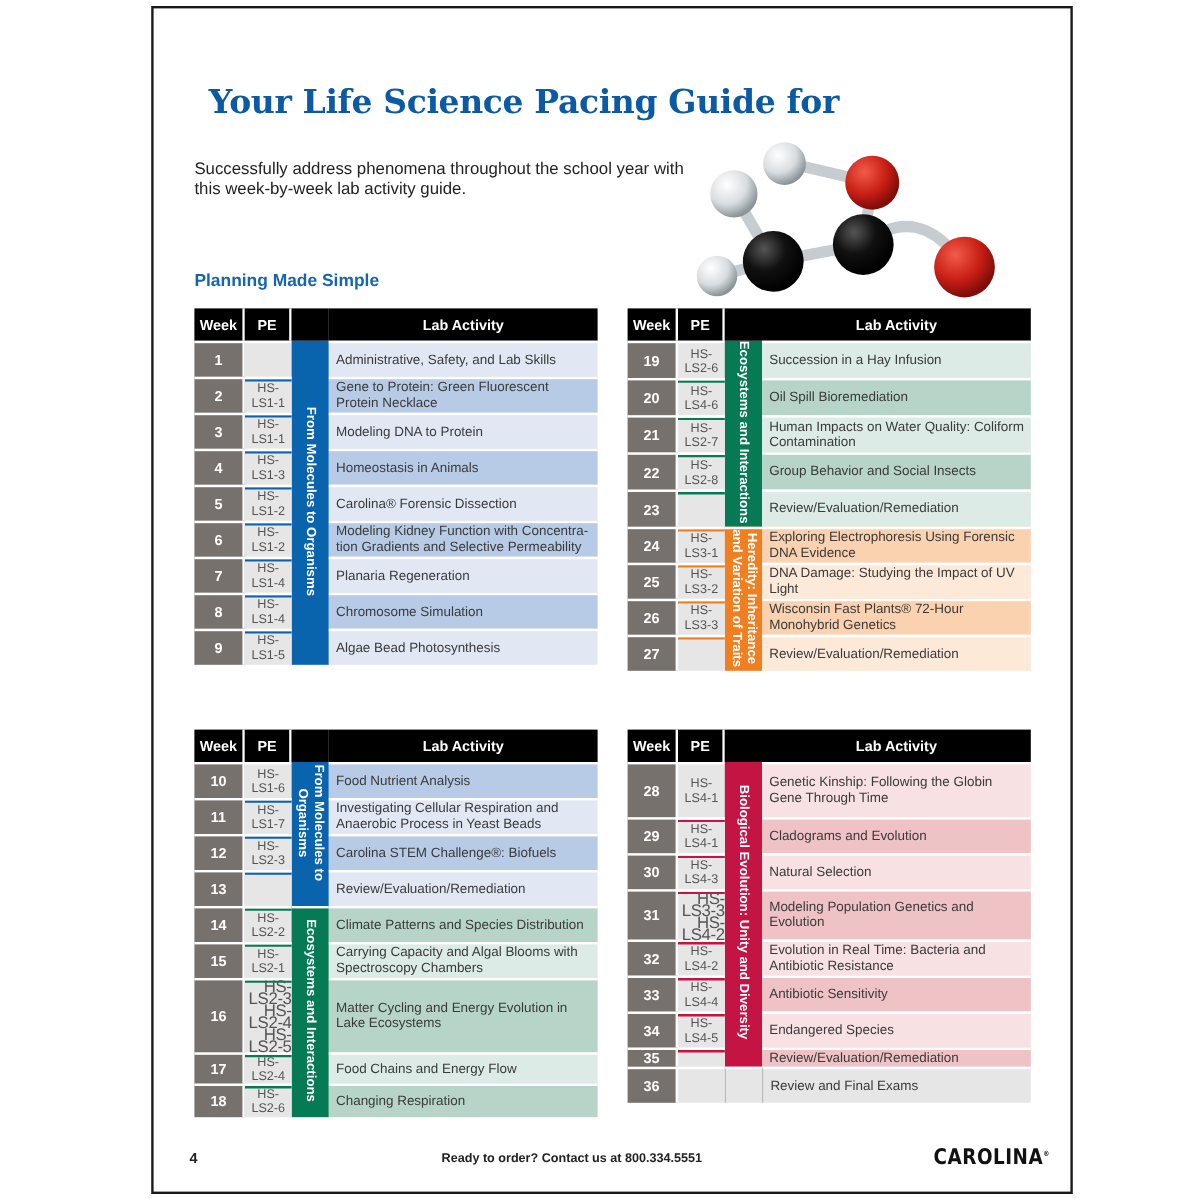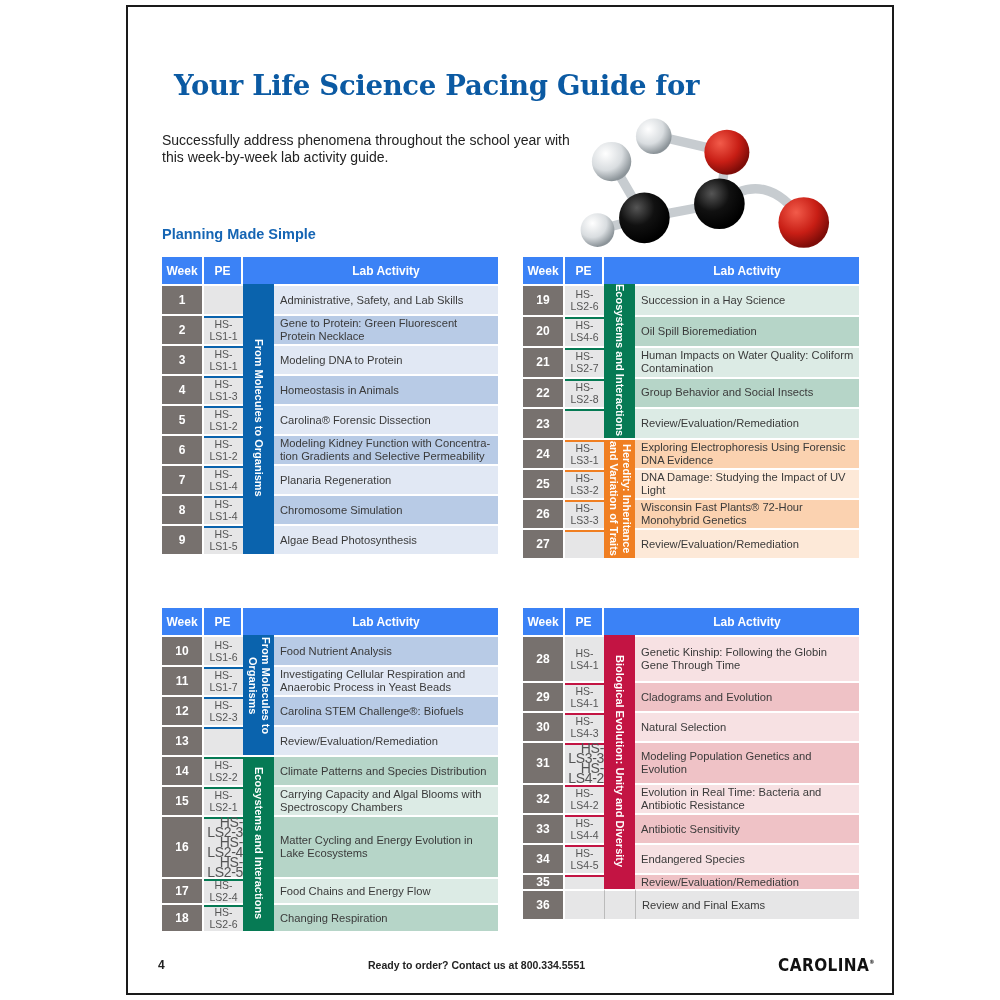--- a/index.html
+++ b/index.html
@@ -4,21 +4,21 @@
 <style>
   html, body { margin: 0; padding: 0; background: #ffffff; }
   body { width: 1000px; height: 1000px; position: relative; overflow: hidden; font-family: "Liberation Sans", sans-serif; }
   .page { position: absolute; left: 126px; top: 5px; width: 768px; height: 990px; border: 2px solid #1a1a1a; border-right-width: 2px; background: #fff; box-sizing: border-box; }
   .title { position: absolute; left: 162px; top: 56px; margin: 12px; font-family: "DejaVu Serif", serif; font-weight: bold; color: #0b5aa3; font-size: 27.5px; line-height: 34px; letter-spacing: -0.3px; }
   .subtitle { position: absolute; left: 162px; top: 132px; width: 420px; font-size: 14px; line-height: 17px; color: #222; }
   .section-heading { position: absolute; left: 162px; top: 226px; font-size: 14.5px; font-weight: bold; color: #1565b4; }
   .molecule { position: absolute; left: 560px; top: 110px; width: 300px; height: 150px; }
 
   table.pace { position: absolute; border-collapse: separate; border-spacing: 0; table-layout: fixed; font-size: 11px; color: #333; }
-  table.pace th { background: #3b82f6; color: #fff; font-weight: bold; font-size: 12px; height: 27px; padding: 0; text-align: center; border-right: 2px solid #fff; margin-left: 16px; }
+  table.pace th { background: #000000; color: #fff; font-weight: bold; font-size: 12px; height: 27px; padding: 0; text-align: center; border-right: 2px solid #fff; margin-left: 16px; }
   table.pace th.band-head { border-right: none; }
   table.pace th:last-child { border-right: none; }
   table.pace td { padding: 0; vertical-align: middle; border-top: 2px solid #fff; }
   td.week { background: #77716e; color: #fff; font-weight: bold; text-align: center; font-size: 12px; border-right: 2px solid #fff; }
   td.pe { background: #e6e6e7; color: #555; text-align: center; font-size: 10.5px; line-height: 12px; }
   td.pe.small { font-size: 14px; line-height: 10px; letter-spacing: -0.3px; text-align: right; }
   td.act { padding-left: 6px !important; padding-right: 4px !important; font-size: 11.2px; line-height: 13px; color: #3a3a3a; }
   td.band { color: #fff; font-weight: bold; font-size: 11px; text-align: center; padding: 0; }
   .vtext { writing-mode: vertical-rl; display: inline-block; white-space: nowrap; line-height: 13px; }
   .band-blue { background: #0a63ad; }
@@ -177,21 +177,21 @@
       <th class="band-head band-green"></th>
       <th>Lab Activity</th>
     </tr>
   </thead>
   <tbody>
     <tr style="height:30px">
       <td class="week">19</td>
       <td class="pe" style="white-space:pre-line">HS-
 LS2-6</td>
       <td class="band band-green" rowspan="5" style="border-top:none"><span class="vtext">Ecosystems and Interactions</span></td>
-      <td class="act act-green-a">Succession in a Hay Science</td>
+      <td class="act act-green-a">Succession in a Hay Infusion</td>
     </tr>
     <tr style="height:30px">
       <td class="week">20</td>
       <td class="pe pe-line-green" style="white-space:pre-line">HS-
 LS4-6</td>
       <td class="act act-green-b">Oil Spill Bioremediation</td>
     </tr>
     <tr style="height:30px">
       <td class="week">21</td>
       <td class="pe pe-line-green" style="white-space:pre-line">HS-

